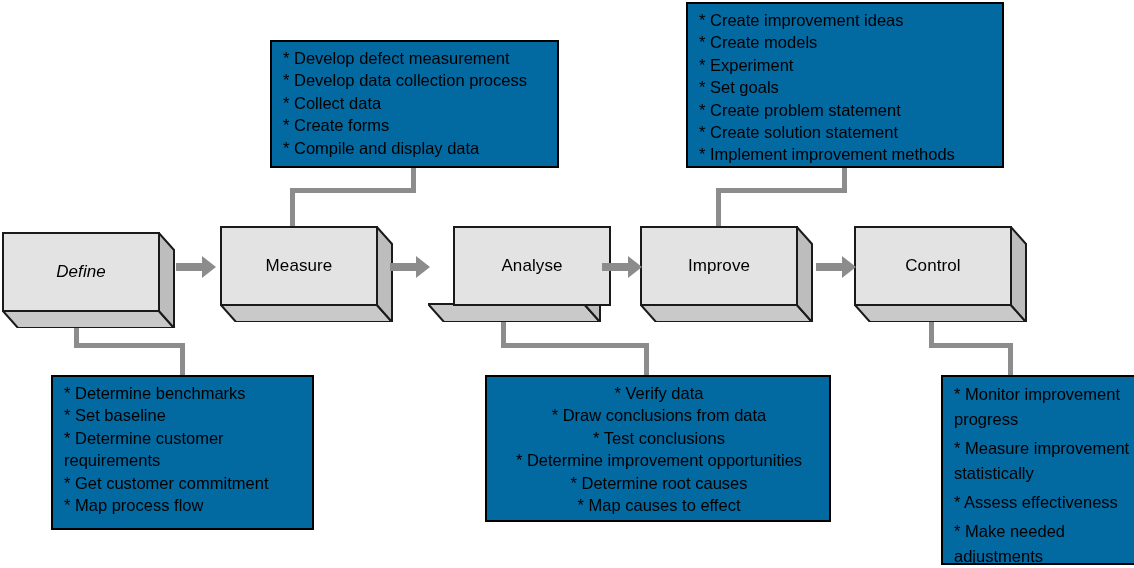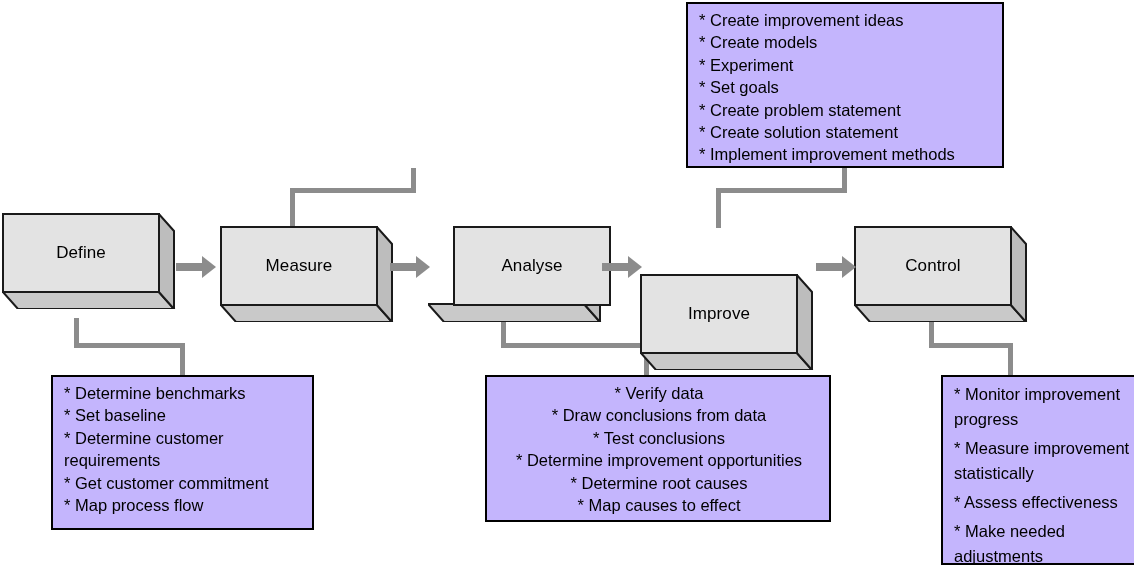--- a/index.html
+++ b/index.html
@@ -37,40 +37,49 @@
   .arrow .head{
     position:absolute;width:0;height:0;
     border-top:11px solid transparent;
     border-bottom:11px solid transparent;
     border-left:14px solid #8c8c8c;
   }
 
   
   .textbox{
     position:absolute;
-    background:#c4b5fd;
+    background:#0369a1;
     border:2px solid #000000;
     box-sizing:border-box;
     padding:5px 9px 5px 11px;
   }
   .textbox ul{margin:0;padding:0;list-style:none;}
   .textbox li{
     font-size:16.5px;
     color:#000;
     line-height:22.4px;
     white-space:pre-wrap;
   }
   .textbox.loose li{line-height:25px;margin-bottom:4px;}
   .textbox.loose li:last-child{margin-bottom:0;}
 </style>
 </head>
 <body>
 
 <div id="stage">
 
+  <div class="textbox" style="left:270px;top:40px;width:289px;height:128px;">
+    <ul>
+      <li>* Develop defect measurement</li>
+      <li>* Develop data collection process</li>
+      <li>* Collect data</li>
+      <li>* Create forms</li>
+      <li>* Compile and display data</li>
+    </ul>
+  </div>
 
   <div class="textbox" style="left:686px;top:2px;width:318px;height:166px;">
     <ul>
       <li>* Create improvement ideas</li>
       <li>* Create models</li>
       <li>* Experiment</li>
       <li>* Set goals</li>
       <li>* Create problem statement</li>
       <li>* Create solution statement</li>
       <li>* Implement improvement methods</li>
@@ -90,21 +99,21 @@
   <div class="conn" style="left:180px;top:343px;width:5px;height:32px;"></div>
 
   <div class="conn" style="left:501px;top:318px;width:5px;height:28px;"></div>
   <div class="conn" style="left:501px;top:343px;width:148px;height:5px;"></div>
   <div class="conn" style="left:644px;top:343px;width:5px;height:32px;"></div>
 
   <div class="conn" style="left:929px;top:318px;width:5px;height:28px;"></div>
   <div class="conn" style="left:929px;top:343px;width:84px;height:5px;"></div>
   <div class="conn" style="left:1008px;top:343px;width:5px;height:32px;"></div>
 
-  <div class="stage-box" style="left:2px;top:213px;width:190px;height:118px;">
+  <div class="stage-box" style="left:2px;top:232px;width:190px;height:118px;font-style:italic;">
     <svg class="bottom" width="190" height="96">
       <polygon points="0,78 16,96 172,96 156,78" fill="#c9c9c9" stroke="#1a1a1a" stroke-width="2"></polygon>
       <polygon points="156,78 172,96 172,18 156,0" fill="#bdbdbd" stroke="#1a1a1a" stroke-width="2"></polygon>
     </svg>
     <div class="front" style="width:158px;height:80px;">
       <span>Define</span>
     </div>
   </div>
 
   <div class="stage-box" style="left:220px;top:226px;width:190px;height:96px;">
@@ -120,21 +129,21 @@
   <div class="stage-box" style="left:428px;top:226px;width:190px;height:96px;">
     <svg class="bottom" width="190" height="96">
       <polygon points="0,78 16,96 172,96 156,78" fill="#c9c9c9" stroke="#1a1a1a" stroke-width="2"></polygon>
       <polygon points="156,78 172,96 172,18 156,0" fill="#bdbdbd" stroke="#1a1a1a" stroke-width="2"></polygon>
     </svg>
     <div class="front" style="width:158px;height:80px;margin-left:25px;">
       <span>Analyse</span>
     </div>
   </div>
 
-  <div class="stage-box" style="left:640px;top:226px;width:190px;height:96px;margin-top:48px;">
+  <div class="stage-box" style="left:640px;top:226px;width:190px;height:96px;">
     <svg class="bottom" width="190" height="96">
       <polygon points="0,78 16,96 172,96 156,78" fill="#c9c9c9" stroke="#1a1a1a" stroke-width="2"></polygon>
       <polygon points="156,78 172,96 172,18 156,0" fill="#bdbdbd" stroke="#1a1a1a" stroke-width="2"></polygon>
     </svg>
     <div class="front" style="width:158px;height:80px;">
       <span>Improve</span>
     </div>
   </div>
 
   <div class="stage-box" style="left:854px;top:226px;width:190px;height:96px;padding-left:24px;">

